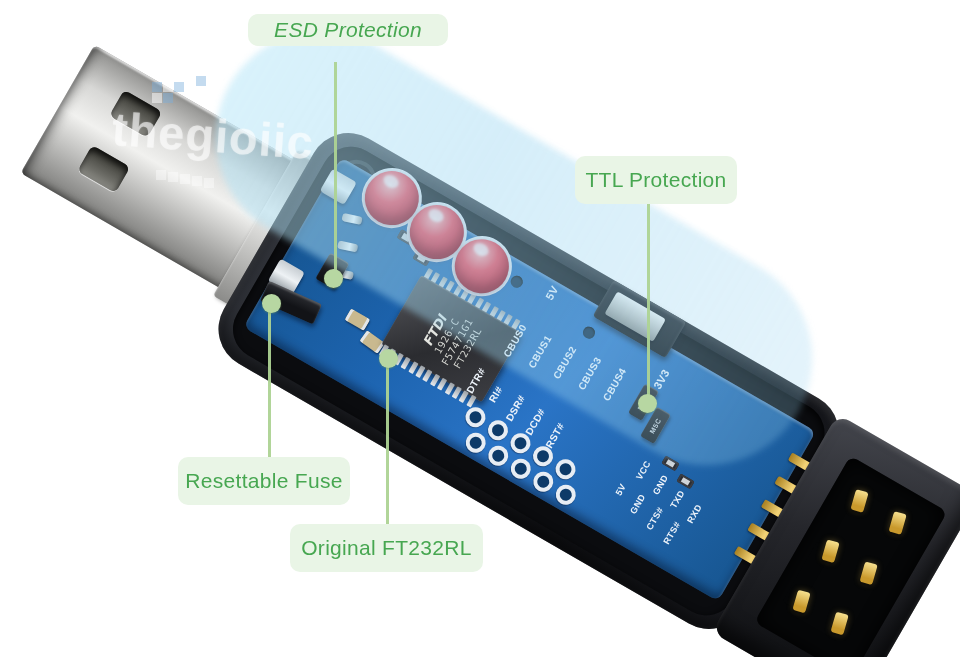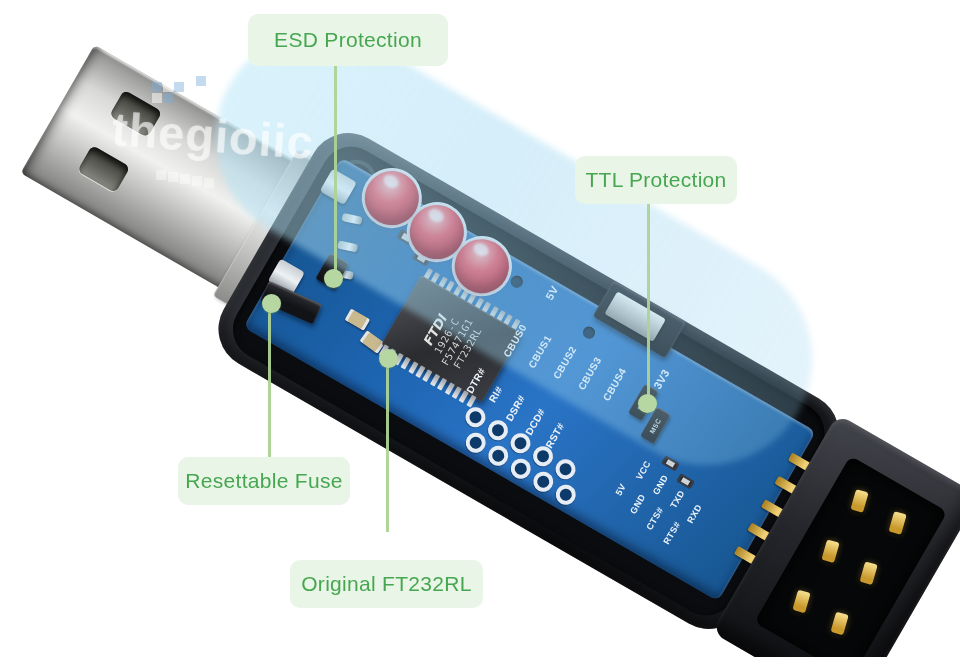--- a/index.html
+++ b/index.html
@@ -315,26 +315,26 @@
 
   <div class="connector-line" style="left:647px;top:204px;height:192px;"></div>
   <div class="connector-dot" style="left:638px;top:394px;"></div>
 
   <div class="connector-line" style="left:268px;top:312px;height:145px;"></div>
   <div class="connector-dot" style="left:262px;top:294px;"></div>
 
   <div class="connector-line" style="left:386px;top:366px;height:166px;"></div>
   <div class="connector-dot" style="left:379px;top:349px;"></div>
 
-  <div class="callout" style="left:248px;top:14px;width:200px;height:52px;">
+  <div class="callout" style="left:248px;top:14px;width:200px;height:32px;font-style:italic;">
     <span>ESD Protection</span>
   </div>
   <div class="callout" style="left:178px;top:457px;width:172px;height:48px;">
     <span>Resettable Fuse</span>
   </div>
   <div class="callout" style="left:575px;top:156px;width:162px;height:48px;">
     <span>TTL Protection</span>
   </div>
-  <div class="callout" style="left:290px;top:560px;width:193px;height:48px;">
+  <div class="callout" style="left:290px;top:524px;width:193px;height:48px;">
     <span>Original FT232RL</span>
   </div>
 
 </div>
 
 </body></html>

